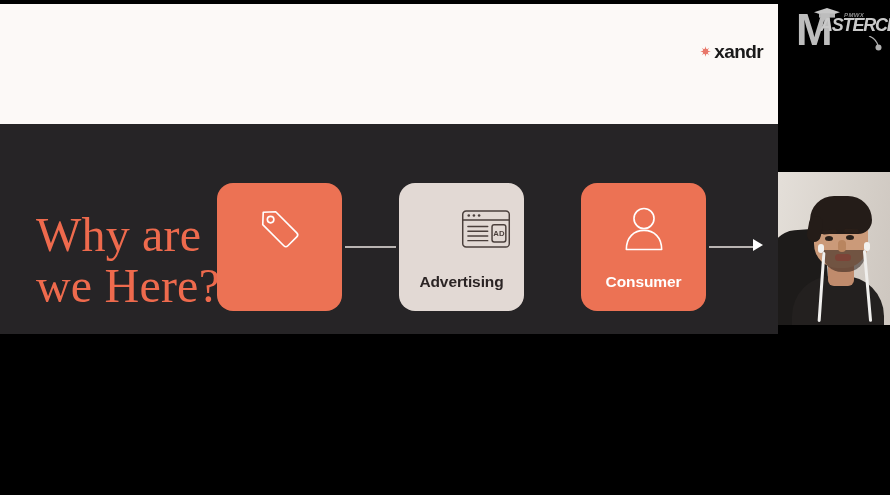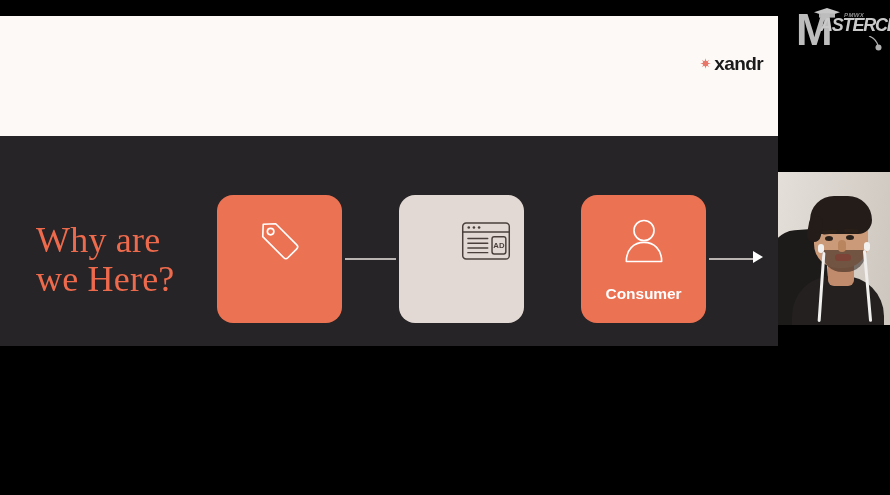--- a/index.html
+++ b/index.html
@@ -6,21 +6,21 @@
   body{
     width:890px;height:495px;overflow:hidden;position:relative;
     font-family:"Liberation Sans", sans-serif;
   }
 
   
   #stage{position:absolute;inset:0;background:#000;}
 
   
   #slide{
-    position:absolute;left:0;top:16px;width:778px;height:330px;
+    position:absolute;left:0;top:4px;width:778px;height:330px;
     background:#fcf9f7;overflow:hidden;
   }
   #slide-top-band{
     position:absolute;left:0;top:0;width:100%;height:120px;background:#fcf9f7;
   }
   #slide-dark-band{
     position:absolute;left:0;top:120px;width:100%;height:253px;background:#262426;
   }
   #slide-bottom-band{
     position:absolute;left:0;top:373px;width:100%;height:94px;background:#fcf9f7;
@@ -37,21 +37,21 @@
   .xandr-mark svg{display:block;}
   .xandr-word{
     font-size:19px;font-weight:700;color:#1a1a1a;letter-spacing:-0.6px;
     font-family:"Liberation Sans", sans-serif;line-height:1;
   }
 
   
   #headline{
     position:absolute;left:36px;top:205px;
     font-family:"Liberation Serif", serif;
-    font-size:36px;line-height:1.07;color:#ee6a4d;
+    font-size:48px;line-height:1.07;color:#ee6a4d;
     letter-spacing:0.2px;
   }
   #headline .l{display:block;white-space:nowrap;}
 
   
   #card-row{
     position:absolute;left:217px;top:179px;width:490px;height:128px;
   }
   .card{
     position:absolute;top:0;width:125px;height:128px;border-radius:16px;
@@ -232,20 +232,21 @@
               <circle cx="21" cy="8.3" r="1.5" fill="#4a3f3b" stroke="none"></circle>
               <line x1="8" y1="21" x2="31" y2="21"></line>
               <line x1="8" y1="26.5" x2="31" y2="26.5"></line>
               <line x1="8" y1="32" x2="31" y2="32"></line>
               <line x1="8" y1="37.5" x2="31" y2="37.5"></line>
               <rect x="36" y="19" width="16" height="20" rx="2.5"></rect>
             </g>
             <text x="44" y="32.5" font-family="Liberation Sans, sans-serif" font-size="9" font-weight="700" fill="#4a3f3b" text-anchor="middle">AD</text>
           </svg>
         </div>
+        <div class="card-label">Advertising</div>
       </div>
 
       <div class="card coral" id="card-consumer">
         <div class="card-icon">
           <svg width="42" height="46" viewBox="0 0 44 48">
             <g fill="none" stroke="#ffffff" stroke-width="1.7" stroke-linejoin="round" stroke-linecap="round">
               <circle cx="22" cy="13" r="10.5"></circle>
               <path d="M3.5 45.5 C3.5 32.5 11.5 25.5 22 25.5 C32.5 25.5 40.5 32.5 40.5 45.5 Z"></path>
             </g>
           </svg>

